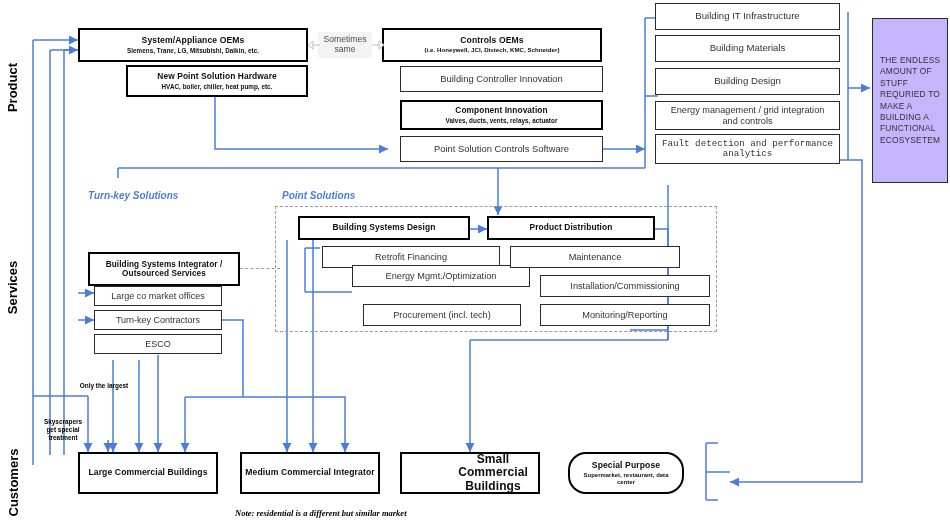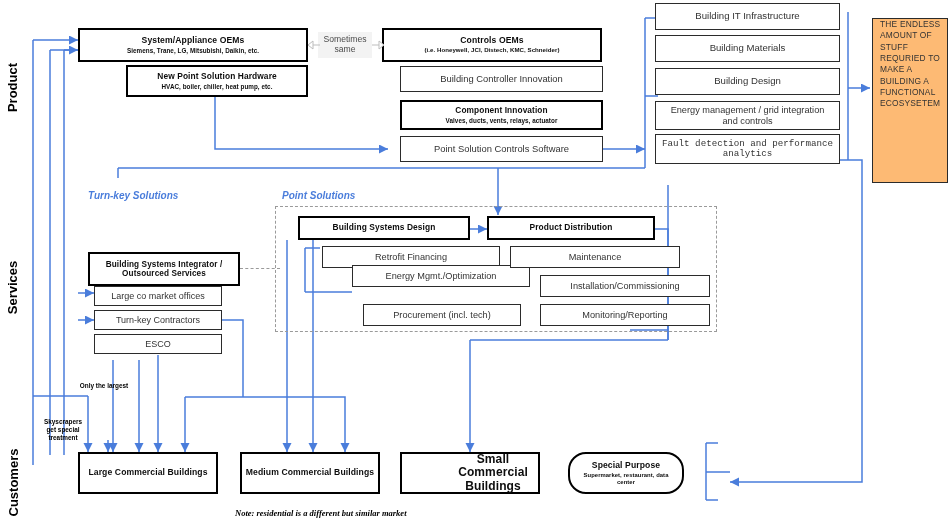--- a/index.html
+++ b/index.html
@@ -30,21 +30,21 @@
       z-index:5;text-align:center;line-height:1.25;}
 
   .sometimes{position:absolute;background:#f3f3f3;border:0;font-size:8.6px;
       color:#4b4b4b;display:flex;align-items:center;justify-content:center;
       text-align:center;line-height:1.15;z-index:3;}
 
   .dashbox{position:absolute;border:1.6px dashed #9a9a9a;background:transparent;z-index:1;}
   .dashline{position:absolute;border-top:1.6px dashed #9a9a9a;z-index:1;}
 
   .endless{position:absolute;box-sizing:border-box;border:1.1px solid #2b2b2b;
-      background:#fdba74;z-index:3;display:flex;}
+      background:#c4b5fd;z-index:3;display:flex;align-items:center;}
   .endless span{display:block;font-size:8.4px;line-height:1.35;color:#333;
       padding-left:7px;letter-spacing:.2px;}
 </style>
 </head>
 <body>
 
 <div id="canvas">
 
   <svg id="wires" viewBox="0 0 950 530">
     <defs>
@@ -202,21 +202,21 @@
   <div class="box thin plain" style="left:540px;top:275px;width:170px;height:22px;font-size:9.2px;color:#333;">Installation/Commissioning</div>
   <div class="box thin plain" style="left:540px;top:304px;width:170px;height:22px;font-size:9.2px;color:#333;">Monitoring/Reporting</div>
 
   <div class="annot" style="left:78px;top:382px;width:52px;">Only the largest</div>
   <div class="annot" style="left:40px;top:418px;width:46px;">Skyscrapers get special treatment</div>
 
   <div class="box thick" style="left:78px;top:452px;width:140px;height:42px;">
     <div class="ttl" style="font-size:8.6px;">Large Commercial Buildings</div>
   </div>
   <div class="box thick" style="left:240px;top:452px;width:140px;height:42px;">
-    <div class="ttl" style="font-size:8.6px;">Medium Commercial Buildings</div>
+    <div class="ttl" style="font-size:8.6px;">Medium Commercial Integrator</div>
   </div>
   <div class="box thick" style="left:400px;top:452px;width:140px;height:42px;">
     <div class="ttl" style="font-size:12px;margin-left:46px;">Small Commercial Buildings</div>
   </div>
   <div class="box thick" style="left:568px;top:452px;width:116px;height:42px;border-radius:18px;">
     <div class="ttl" style="font-size:8.6px;">Special Purpose</div>
     <div class="sub" style="font-size:5.9px;padding:0 6px;">Supermarket, restaurant, data center</div>
   </div>
 
   <div class="note" style="left:235px;top:508px;font-family:Liberation Serif, serif;">Note: residential is a different but similar market</div>

